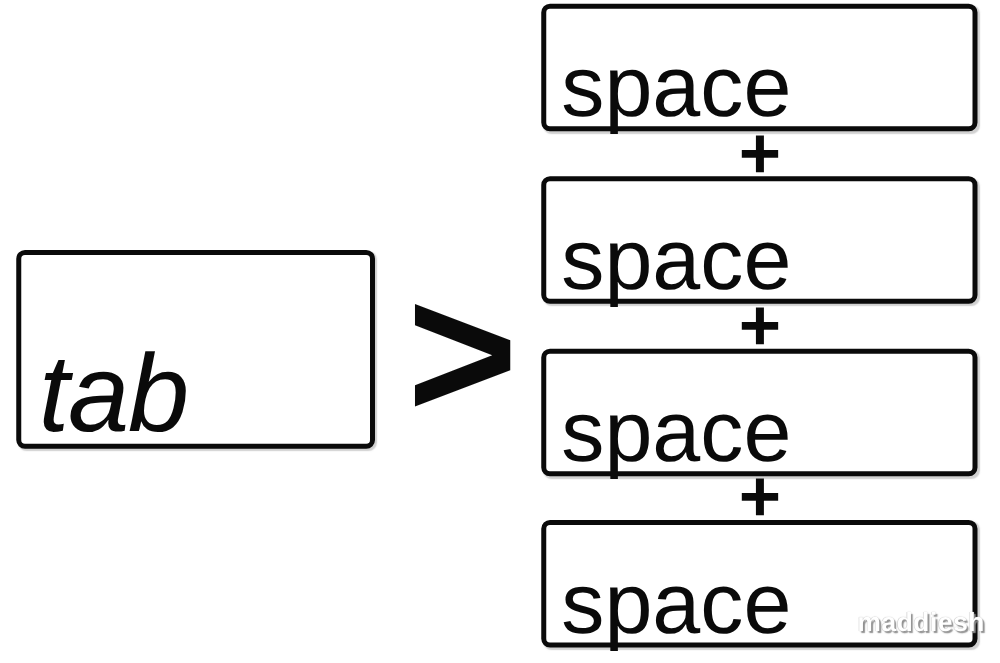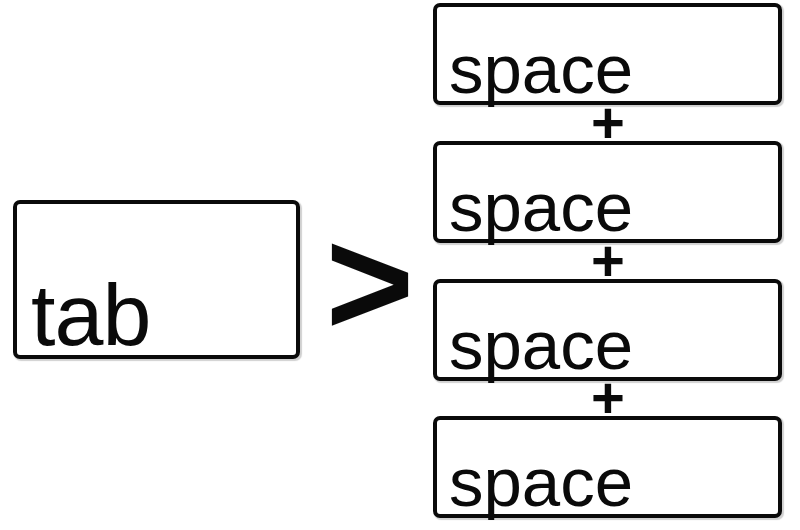--- a/index.html
+++ b/index.html
@@ -30,20 +30,21 @@
     color: #0a0a0a;
     line-height: 1;
     white-space: nowrap;
   }
   
   .tab-box {
     left: 13px;
     top: 200px;
     width: 287px;
     height: 159px;
+    font-style: italic;
   }
   .tab-box .label {
     left: 14px;
     bottom: -4px;
     font-size: 88px;
     letter-spacing: -1px;
   }
   
   .gt {
     position: absolute;
@@ -125,14 +126,15 @@
   <div class="box space-box space-box-2">
     <span class="label">space</span>
   </div>
 
   <div class="plus plus-2">+</div>
 
   <div class="box space-box space-box-3">
     <span class="label">space</span>
   </div>
 
+  <div class="watermark">maddiesh</div>
 
 </div>
 
 </body></html>

